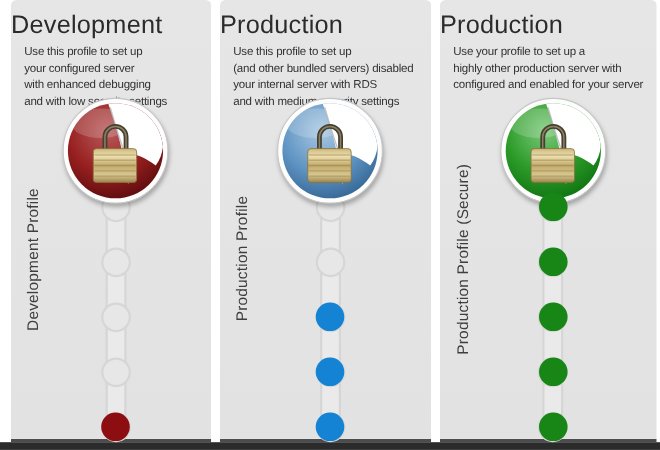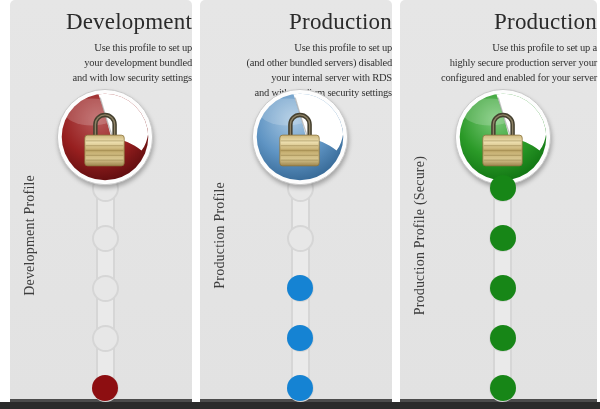--- a/index.html
+++ b/index.html
@@ -1,25 +1,25 @@
 <!DOCTYPE html>
 <html><head>
 <meta charset="utf-8">
 <style>
   html,body{margin:0;padding:0;background:#ffffff;}
   #page{position:relative;width:600px;height:409px;background:#ffffff;overflow:hidden;
         font-family:"Liberation Sans",sans-serif;}
   .panel{position:absolute;top:0;height:399px;background:linear-gradient(180deg,#e6e6e6 0%,#e2e2e2 100%);
-         border-bottom:3px solid #4c4c4c;border-radius:5px 5px 0 0;text-align:right;font-family:Liberation Serif, serif;}
+         border-bottom:3px solid #4c4c4c;border-radius:5px 5px 0 0;text-align:left;}
   #panel-0{left:10px;width:182px;}
   #panel-1{left:200px;width:192px;}
   #panel-2{left:400px;width:197px;}
   .base-bar{position:absolute;left:0;top:402px;width:600px;height:7px;background:#2b2b2b;}
   .title{margin-top:9px;font-size:23px;line-height:26px;color:#2b2b2b;letter-spacing:0.2px;}
-  .desc{margin-top:5px;font-size:10.5px;line-height:15px;color:#323232;letter-spacing:-0.2px;}
+  .desc{margin-top:5px;font-size:10.5px;line-height:15px;color:#323232;letter-spacing:-0.2px;padding-left:12px;}
   .desc div{white-space:nowrap;}
   .side-label-wrap{position:absolute;left:12px;top:148px;height:175px;display:flex;
                    flex-direction:column;justify-content:center;align-items:flex-start;z-index:5;}
   .side-label{writing-mode:vertical-rl;transform:rotate(180deg);font-size:14px;color:#3e3e3e;
               white-space:nowrap;letter-spacing:0.2px;}
   .meter{position:absolute;inset:0;pointer-events:none;}
   .meter-track{position:absolute;left:50%;margin-left:-5.5px;top:158px;width:19px;height:238px;
                box-sizing:border-box;border:2px solid #d6d6d6;background:#eaeaea;border-radius:10px;z-index:1;}
   .node-plate{position:absolute;left:50%;margin-left:-9.5px;width:27px;height:27px;border-radius:50%;
               box-sizing:border-box;background:#e7e7e7;border:2px solid #d6d6d6;z-index:2;}
@@ -30,21 +30,22 @@
 </style>
 </head>
 <body>
 
 <div id="page">
 
   <div class="panel" id="panel-0" style="--accent: #8d0e11;">
     <div class="title">Development</div>
     <div class="desc">
       <div>Use this profile to set up</div>
-      <div>your development bundled</div>
+      <div>your configured server</div>
+      <div>with enhanced debugging</div>
       <div>and with low security settings</div>
     </div>
     <div class="side-label-wrap">
       <div class="side-label">Development Profile</div>
     </div>
     <div class="meter">
       <div class="meter-track"></div>
     <div class="node-plate" style="top: 174.5px;"></div>
         <div class="node-plate" style="top: 224.5px;"></div>
         <div class="node-plate" style="top: 274.5px;"></div>
@@ -140,22 +141,22 @@
         <path d="M42,52 V39 a10,10 0 0 1 20,0 V52" fill="none" stroke="#8d8165" stroke-width="1.4"></path>
         <rect x="31" y="50" width="41" height="32" rx="3" fill="url(#brassG1)" stroke="#8a733e" stroke-width="0.8"></rect>
         <path d="M32,56 H71 M32,61 H71 M32,66 H71 M32,71 H71 M32,76 H71" stroke="rgba(116,92,40,0.30)" stroke-width="1.3"></path>
       </g>
     </svg>
   </div>
 
   <div class="panel" id="panel-2" style="--accent: #178617;">
     <div class="title">Production</div>
     <div class="desc">
-      <div>Use this profile to set up a</div>
-      <div>highly secure production server your</div>
+      <div>Use your profile to set up a</div>
+      <div>highly other production server with</div>
       <div>configured and enabled for your server</div>
     </div>
     <div class="side-label-wrap">
       <div class="side-label">Production Profile (Secure)</div>
     </div>
     <div class="meter">
       <div class="meter-track"></div>
     <div class="node-plate" style="top: 174.5px;"></div>
         <div class="node-dot" style="top: 175px;"></div>
         <div class="node-plate" style="top: 224.5px;"></div>

